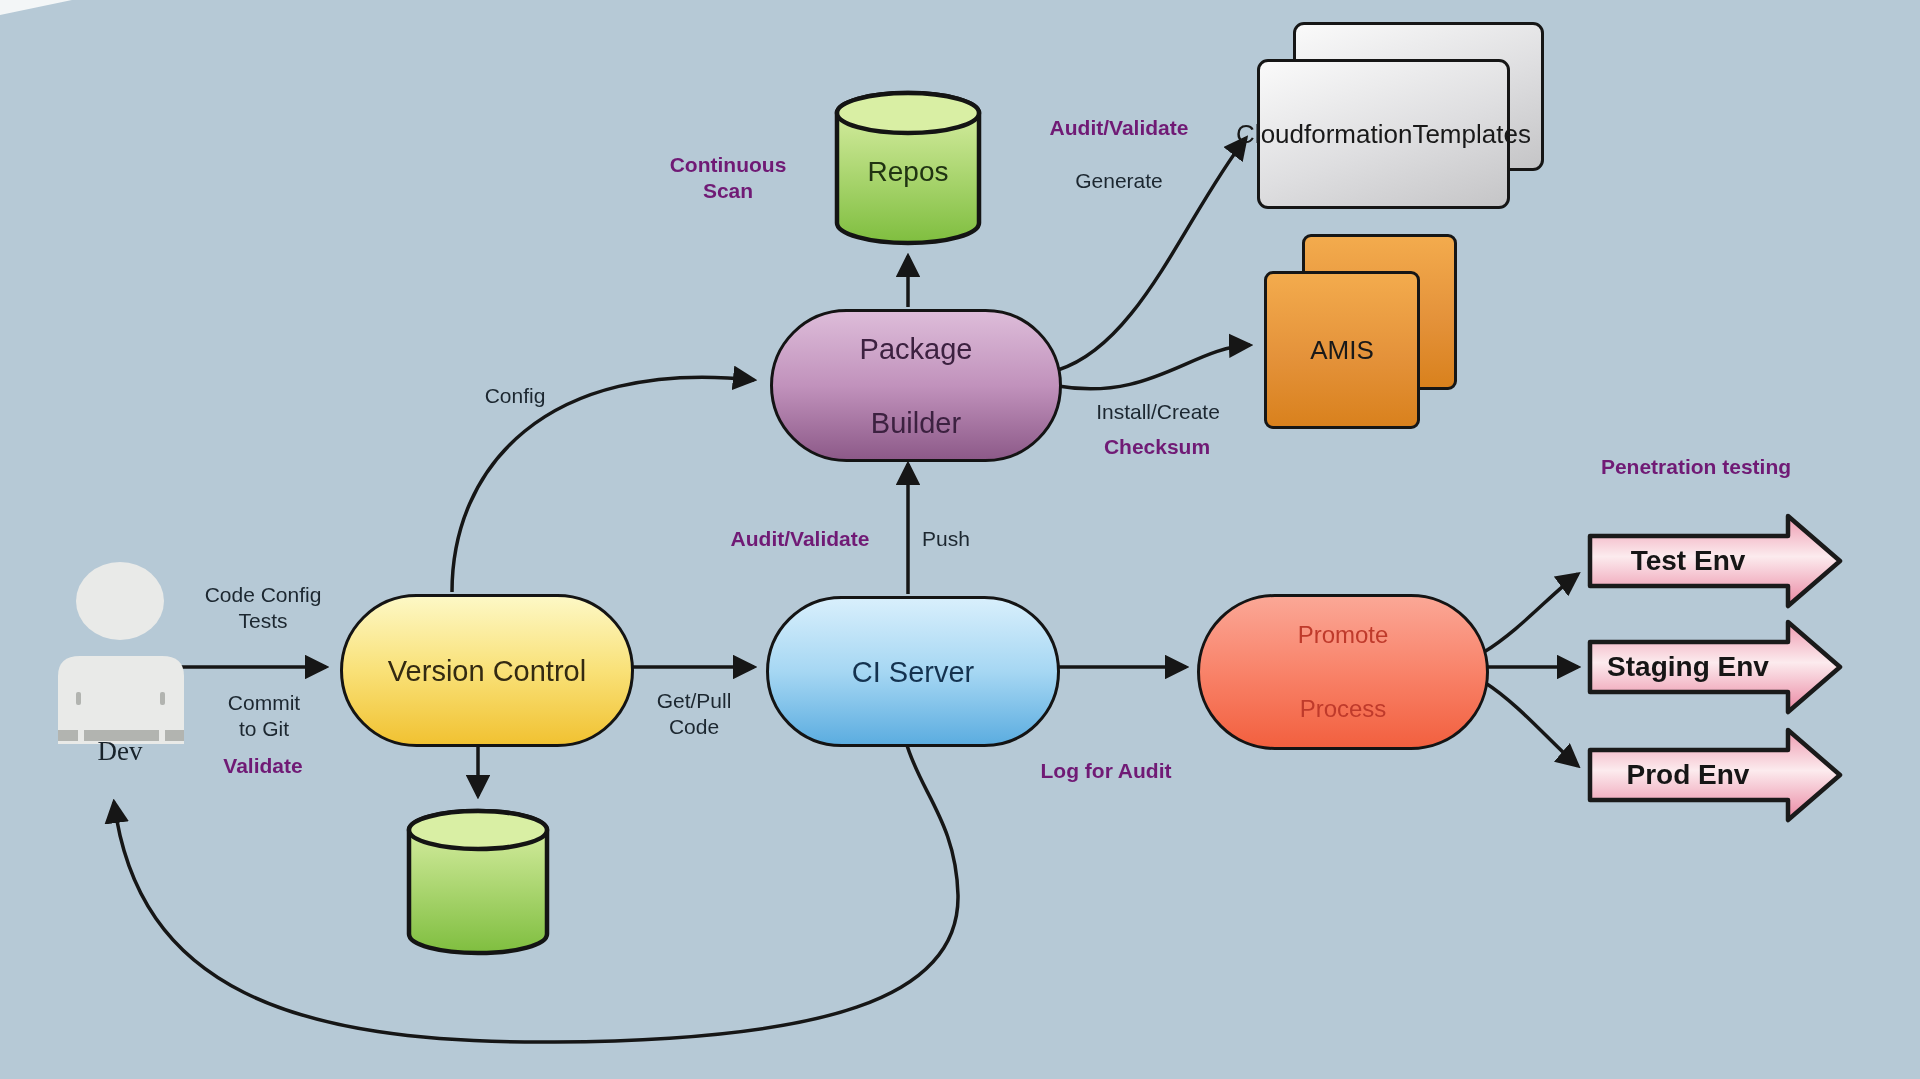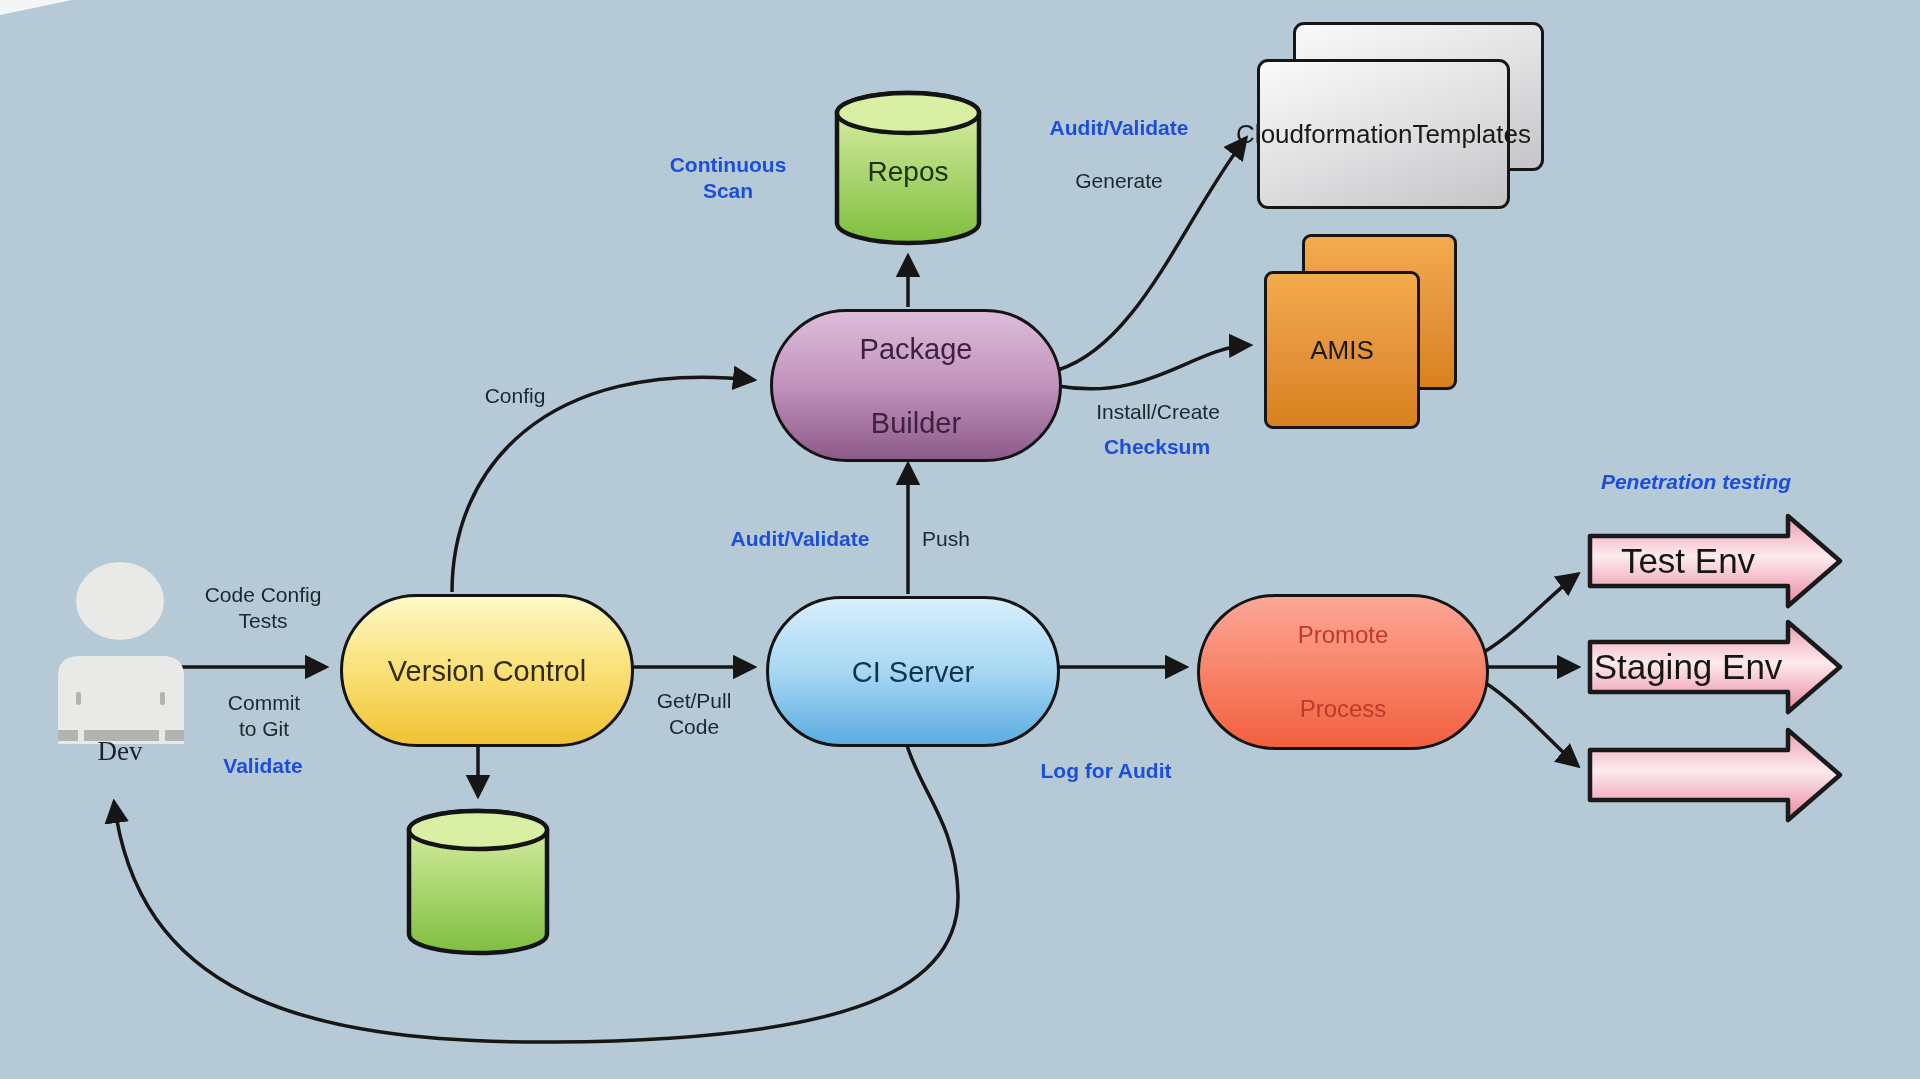--- a/index.html
+++ b/index.html
@@ -43,28 +43,28 @@
     background:linear-gradient(180deg,#f3ab4d 0%,#e4923a 55%,#d9811d 100%);
     font-size:28px;color:#33210a;}
   
   .cyl{position:absolute;z-index:3;}
   .cyl-label{position:absolute;z-index:4;width:100%;text-align:center;
     font-size:28px;color:#203312;}
   
   .env{position:absolute;z-index:3;width:260px;height:106px;}
   .env-label{position:absolute;left:0;top:0;width:204px;height:100%;
     display:flex;align-items:center;justify-content:center;
-    font-size:35px;color:#161616;}
+    font-size:28px;color:#161616;font-weight:bold;}
   
   .person{position:absolute;left:56px;top:560px;z-index:3;}
   
   .lbl{position:absolute;z-index:5;transform:translateX(-50%);
     text-align:center;white-space:nowrap;
     font-size:21px;line-height:26px;color:#1c2730;}
-  .lbl.red{color:#1d4ed8;font-weight:700;}
+  .lbl.red{color:#701a75;font-weight:700;}
   .lbl.big{font-size:27px;color:#18232b;}
 </style>
 </head>
 <body>
 
 <svg width="0" height="0" style="position:absolute">
   <defs>
     <linearGradient id="cylGrad" x1="0" y1="0" x2="0" y2="1">
       <stop offset="0" stop-color="#dff2ab"></stop>
         <stop offset="1" stop-color="#7fbe3f"></stop>
@@ -166,20 +166,21 @@
 <div class="env" style="left:1586px;top:614px;">
   <svg width="260" height="106" viewBox="0 0 260 106">
     <polygon points="4,28 202,28 202,8 254,53 202,98 202,78 4,78" fill="url(#pinkGrad)" stroke="#1a1a1a" stroke-width="4.5" stroke-linejoin="round"></polygon>
   </svg>
   <div class="env-label">Staging Env</div>
 </div>
 <div class="env" style="left:1586px;top:722px;">
   <svg width="260" height="106" viewBox="0 0 260 106">
     <polygon points="4,28 202,28 202,8 254,53 202,98 202,78 4,78" fill="url(#pinkGrad)" stroke="#1a1a1a" stroke-width="4.5" stroke-linejoin="round"></polygon>
   </svg>
+  <div class="env-label">Prod Env</div>
 </div>
 
 <div class="lbl" style="left:263px;top:582px;">
   <div>Code Config</div>
   <div>Tests</div>
 </div>
 <div class="lbl" style="left:264px;top:690px;">
   <div>Commit</div>
   <div>to Git</div>
 </div>
@@ -193,13 +194,13 @@
 <div class="lbl" style="left:946px;top:526px;">Push</div>
 <div class="lbl red" style="left:728px;top:152px;">
   <div>Continuous</div>
   <div>Scan</div>
 </div>
 <div class="lbl red" style="left:1119px;top:115px;">Audit/Validate</div>
 <div class="lbl" style="left:1119px;top:168px;">Generate</div>
 <div class="lbl" style="left:1158px;top:399px;">Install/Create</div>
 <div class="lbl red" style="left:1157px;top:434px;">Checksum</div>
 <div class="lbl red" style="left:1106px;top:758px;">Log for Audit</div>
-<div class="lbl red" style="left:1696px;top:469px;font-style:italic;">Penetration testing</div>
+<div class="lbl red" style="left:1696px;top:454px;">Penetration testing</div>
 
 </body></html>

